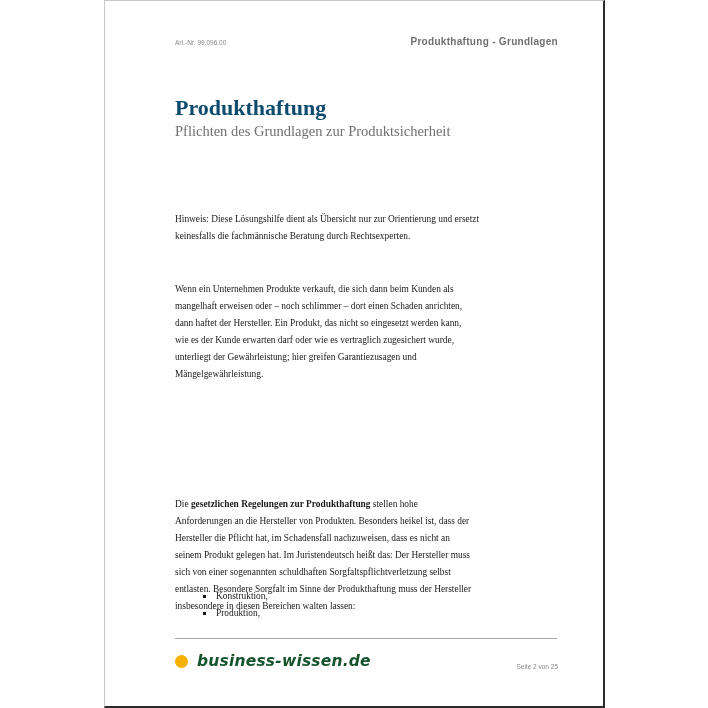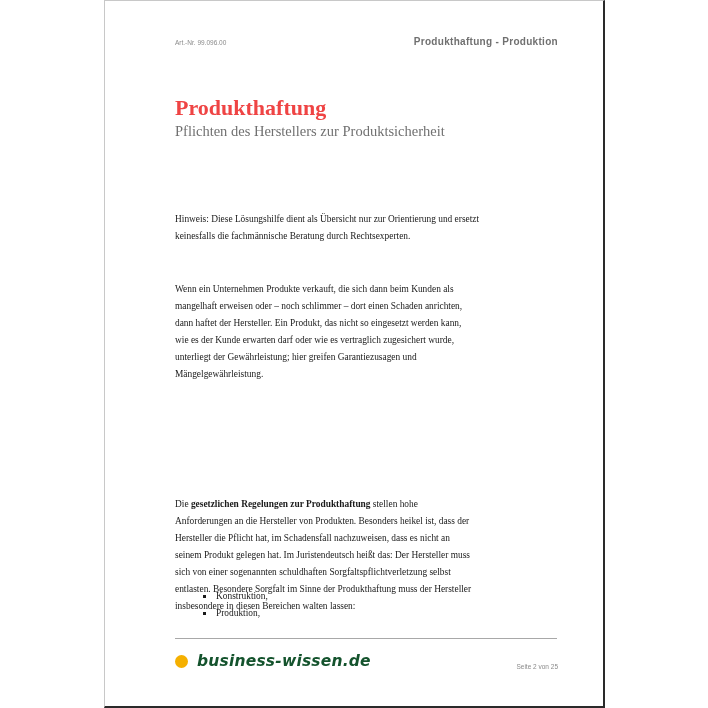--- a/index.html
+++ b/index.html
@@ -16,21 +16,21 @@
     position: absolute; left: 70px; top: 38px;
     font-family: "Liberation Sans", sans-serif; font-size: 6.5px; color: #8a8a8a;
   }
   .runhead {
     position: absolute; right: 45px; top: 35px;
     font-family: "Liberation Sans", sans-serif; font-size: 10px; font-weight: bold; color: #707070;
     letter-spacing: 0.3px;
   }
   .title {
     position: absolute; left: 70px; top: 94px;
-    font-family: "Liberation Serif", serif; font-size: 22px; font-weight: bold; color: #ef4444;
+    font-family: "Liberation Serif", serif; font-size: 22px; font-weight: bold; color: #0c4a6e;
   }
   .subtitle {
     position: absolute; left: 70px; top: 122px;
     font-family: "Liberation Serif", serif; font-size: 14.5px; color: #707070;
   }
   .body-text {
     font-family: "Liberation Serif", serif; font-size: 9.4px; color: #1a1a1a; line-height: 17px;
   }
   .hint { position: absolute; left: 70px; top: 210px; width: 310px; }
   .h2 {
@@ -54,24 +54,24 @@
   .pagenum {
     position: absolute; right: 45px; top: 662px;
     font-family: "Liberation Sans", sans-serif; font-size: 6.5px; color: #8a8a8a;
   }
 </style>
 </head>
 <body>
 
 <div class="page">
   <div class="artnr">Art.-Nr. 99.096.00</div>
-  <div class="runhead">Produkthaftung - Produktion</div>
+  <div class="runhead">Produkthaftung - Grundlagen</div>
 
   <div class="title">Produkthaftung</div>
-  <div class="subtitle">Pflichten des Herstellers zur Produktsicherheit</div>
+  <div class="subtitle">Pflichten des Grundlagen zur Produktsicherheit</div>
 
   <div class="body-text hint">Hinweis: Diese Lösungshilfe dient als Übersicht nur zur Orientierung und ersetzt keinesfalls die fachmännische Beratung durch Rechtsexperten.</div>
 
 
   <div class="body-text p1">Wenn ein Unternehmen Produkte verkauft, die sich dann beim Kunden als mangelhaft erweisen oder – noch schlimmer – dort einen Schaden anrichten, dann haftet der Hersteller. Ein Produkt, das nicht so eingesetzt werden kann, wie es der Kunde erwarten darf oder wie es vertraglich zugesichert wurde, unterliegt der Gewährleistung; hier greifen Garantiezusagen und Mängelgewährleistung.</div>
   <div class="body-text p3"><span>Die </span><b>gesetzlichen Regelungen zur Produkthaftung</b><span> stellen hohe Anforderungen an die Hersteller von Produkten. Besonders heikel ist, dass der Hersteller die Pflicht hat, im Schadensfall nachzuweisen, dass es nicht an seinem Produkt gelegen hat. Im Juristendeutsch heißt das: Der Hersteller muss sich von einer sogenannten schuldhaften Sorgfaltspflichtverletzung selbst entlasten. Besondere Sorgfalt im Sinne der Produkthaftung muss der Hersteller insbesondere in diesen Bereichen walten lassen:</span></div>
 
   <ul class="list body-text">
     <li><span class="bullet"></span><span>Konstruktion,</span></li>
     <li><span class="bullet"></span><span>Produktion,</span></li>

